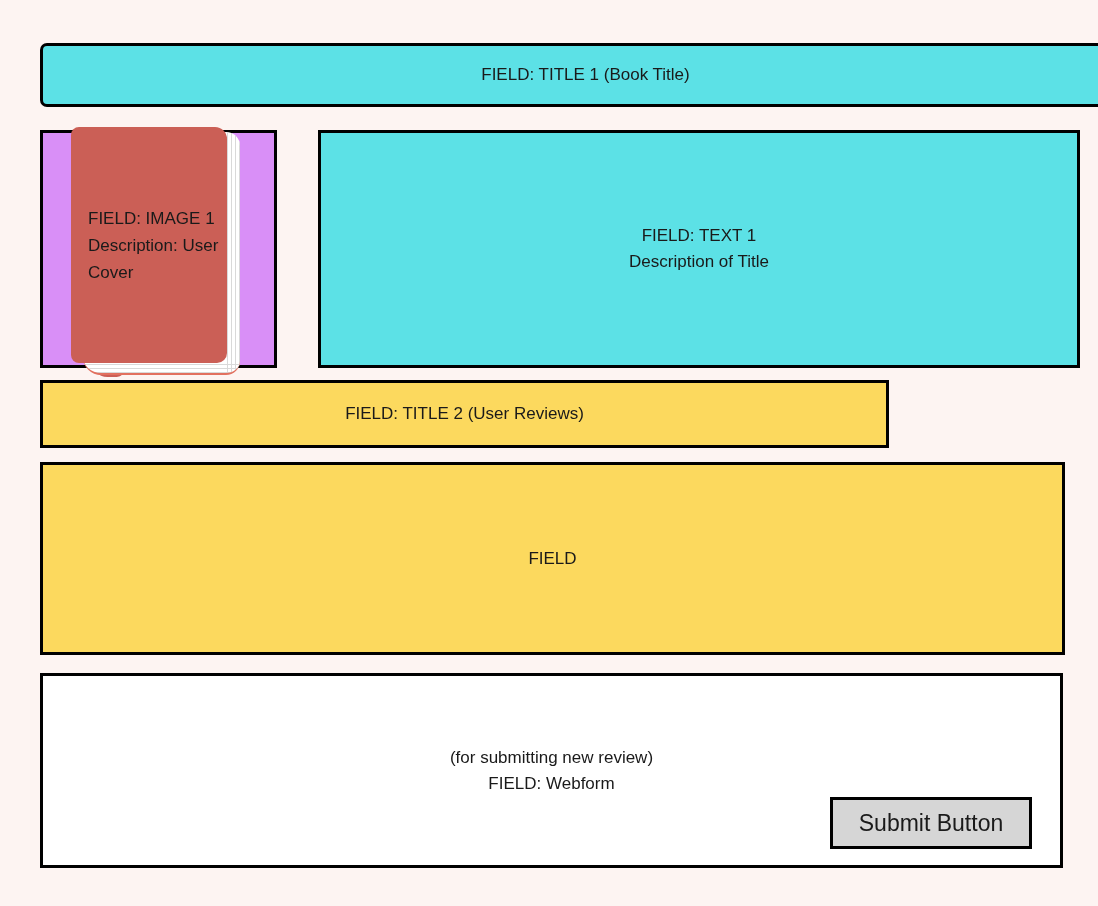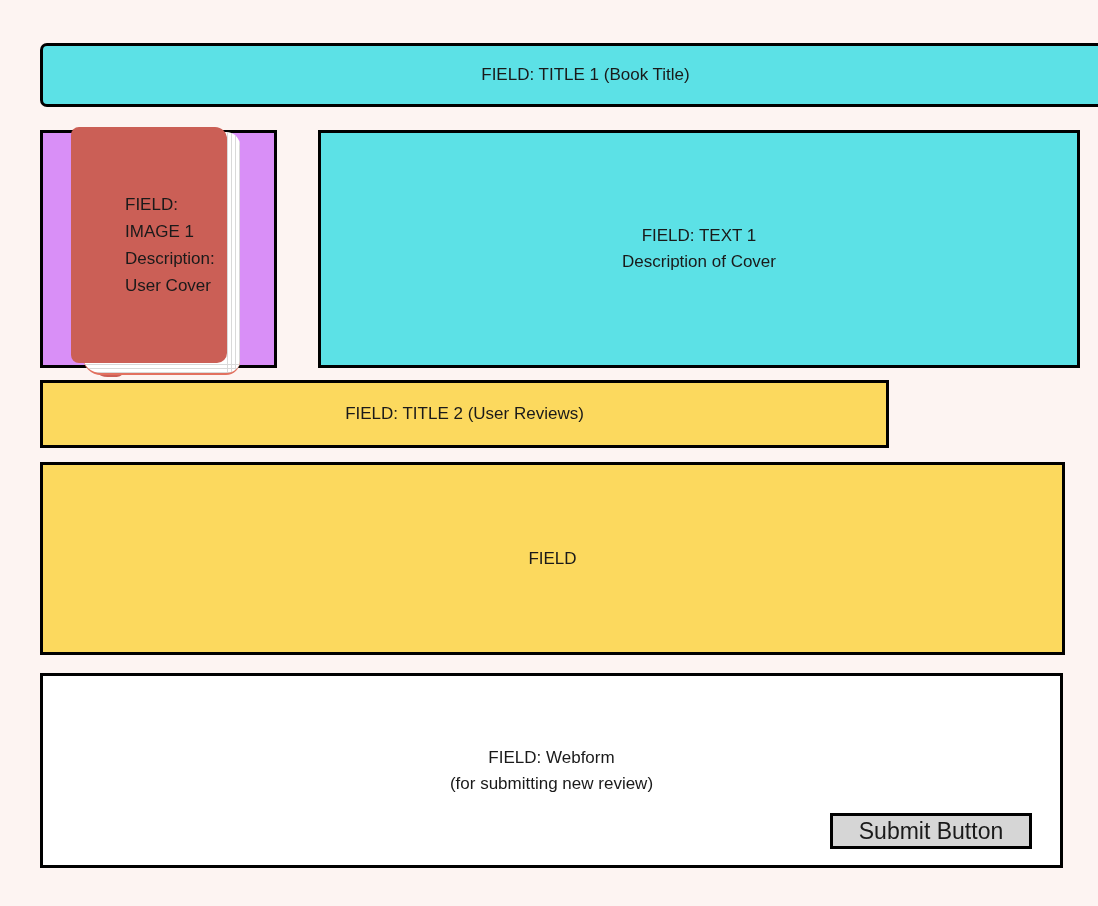--- a/index.html
+++ b/index.html
@@ -55,24 +55,24 @@
   }
   .book-cover{
     position:absolute;left:0;top:0;
     width:calc(100% - 13px);height:calc(100% - 12px);
     background:var(--book-cover);
     border-radius:8px 12px 10px 8px;
     display:flex;align-items:center;
   }
   .book-text{
     padding-left:17px;width:150px;overflow:visible;
-    font-size:17px;line-height:27px;text-align:left;white-space:normal;margin-left:37px;
+    font-size:17px;line-height:27px;text-align:left;white-space:normal;
   }
   .submit-btn{
-    position:absolute;right:28px;bottom:16px;width:202px;height:36px;
+    position:absolute;right:28px;bottom:16px;width:202px;height:52px;
     background:var(--button-bg);border:3px solid var(--border);
     font-family:"Liberation Sans","DejaVu Sans",sans-serif;
     font-size:23px;color:var(--text);cursor:pointer;
     display:flex;align-items:center;justify-content:center;
   }
 </style>
 </head>
 <body>
 
 <div class="canvas">
@@ -90,35 +90,35 @@
           <div>FIELD: IMAGE 1</div>
           <div>Description: User Cover</div>
         </div>
       </div>
     </div>
   </div>
 
   <div class="box cyan text-box">
     <div class="stack">
       <div>FIELD: TEXT 1</div>
-      <div>Description of Cover</div>
+      <div>Description of Title</div>
     </div>
   </div>
 
   <div class="box yellow title2">
     <span>FIELD: TITLE 2 (User Reviews)</span>
   </div>
 
   <div class="box yellow reviews-box">
     <div class="stack">
       <div>FIELD</div>
     </div>
   </div>
 
   <div class="box white webform-box">
     <div class="stack">
+      <div>(for submitting new review)</div>
       <div>FIELD: Webform</div>
-      <div>(for submitting new review)</div>
     </div>
     <button class="submit-btn">Submit Button</button>
   </div>
 
 </div>
 
 </body></html>

